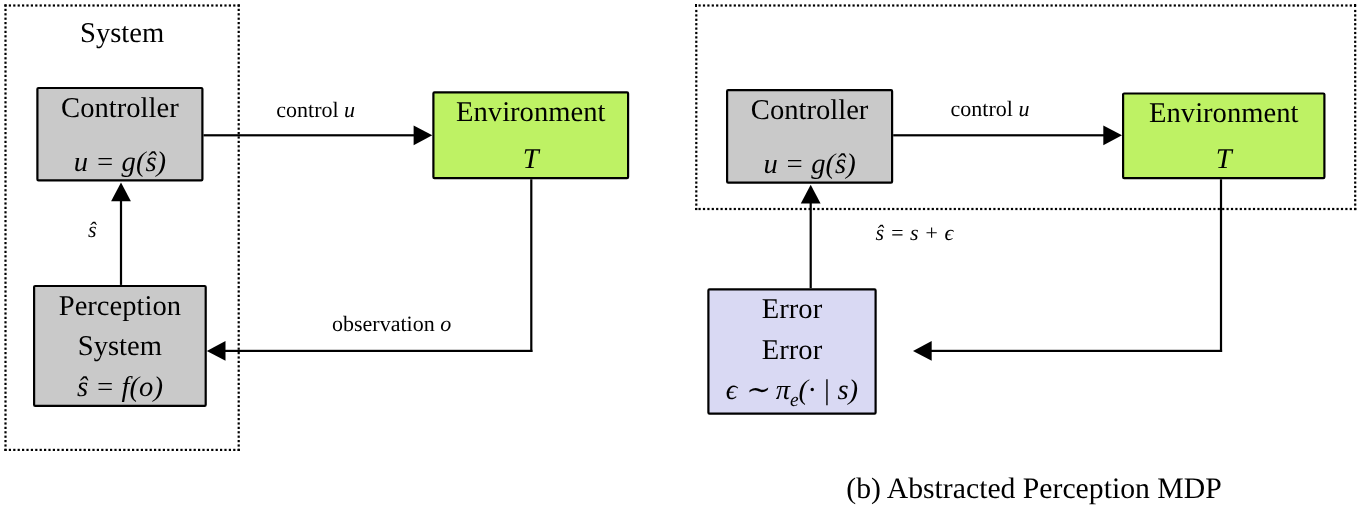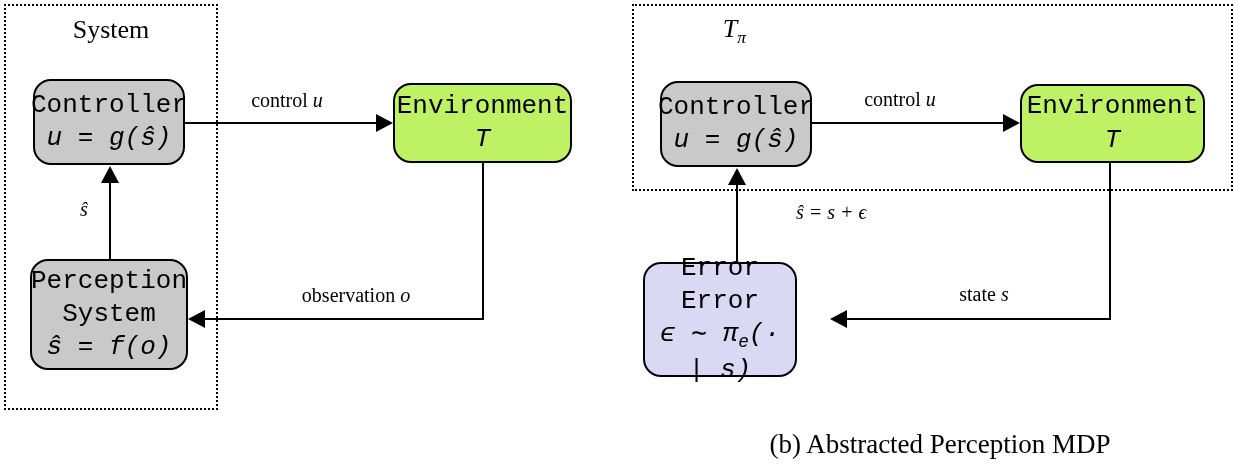--- a/index.html
+++ b/index.html
@@ -15,23 +15,23 @@
   
   .frame { border:2.5px dotted var(--line,#000); background:transparent; }
   .frame-a { left:4px; top:4px; width:214px; height:406px; }
   .frame-b { left:632px; top:4px; width:601px; height:187px; }
   .frame-label { font-size:26px; text-align:center; }
   .sys-label { left:4px; top:15px; width:214px; }
   .tpi-label { left:632px; top:14px; width:205px; font-style:italic; }
 
   
   .node {
-    border:2px solid var(--line,#000); border-radius:18px;
-    display:flex; flex-direction:column; align-items:center; justify-content:center;
-    font-size:26px; line-height:1.28; text-align:center;font-family:Liberation Mono, monospace;
+    border:2px solid var(--line,#000); border-radius:2px;
+    display:flex; flex-direction:column; align-items:center; justify-content:space-between;
+    font-size:26px; line-height:1.28; text-align:center;
   }
   .node-gray { background:var(--node-gray,#c9c9c9); }
   .node-white { background:#bef264; }
   .node-lavender { background:var(--node-lavender,#d9d9f3); }
   .controller-a { left:33px; top:79px; width:152px; height:86px; }
   .env-a        { left:393px; top:83px; width:179px; height:80px; }
   .perception-a { left:30px; top:259px; width:158px; height:111px; }
   .controller-b { left:660px; top:81px; width:152px; height:86px; }
   .env-b        { left:1020px; top:84px; width:185px; height:79px; }
   .error-b      { left:643px; top:262px; width:154px; height:115px; }
@@ -113,23 +113,20 @@
     <span>observation</span>
     <span class="math">o</span>
   </div>
 
   <div class="abs line est-vline-a"></div>
   <div class="abs arr arr-up est-arr-a"></div>
   <div class="abs edge-label est-label-a">ŝ</div>
 
 
   <div class="abs frame frame-b"></div>
-  <div class="abs frame-label tpi-label">
-    <span>T</span><sub>π</sub>
-  </div>
 
   <div class="abs node node-gray controller-b">
     <div>Controller</div>
     <div class="math">u = g(ŝ)</div>
   </div>
 
   <div class="abs node node-white env-b">
     <div>Environment</div>
     <div class="math">T</div>
   </div>
@@ -145,24 +142,20 @@
   <div class="abs line ctrl-line-b"></div>
   <div class="abs arr arr-right ctrl-arr-b"></div>
   <div class="abs edge-label ctrl-label-b">
     <span>control</span>
     <span class="math">u</span>
   </div>
 
   <div class="abs line state-vline-b"></div>
   <div class="abs line state-hline-b"></div>
   <div class="abs arr arr-left state-arr-b"></div>
-  <div class="abs edge-label state-label-b">
-    <span>state</span>
-    <span class="math">s</span>
-  </div>
 
   <div class="abs line est-vline-b"></div>
   <div class="abs arr arr-up est-arr-b"></div>
   <div class="abs edge-label est-label-b">ŝ = s + ϵ</div>
 
   <div class="abs caption caption-b">(b) Abstracted Perception MDP</div>
 
 </div>
 
 </body></html>

